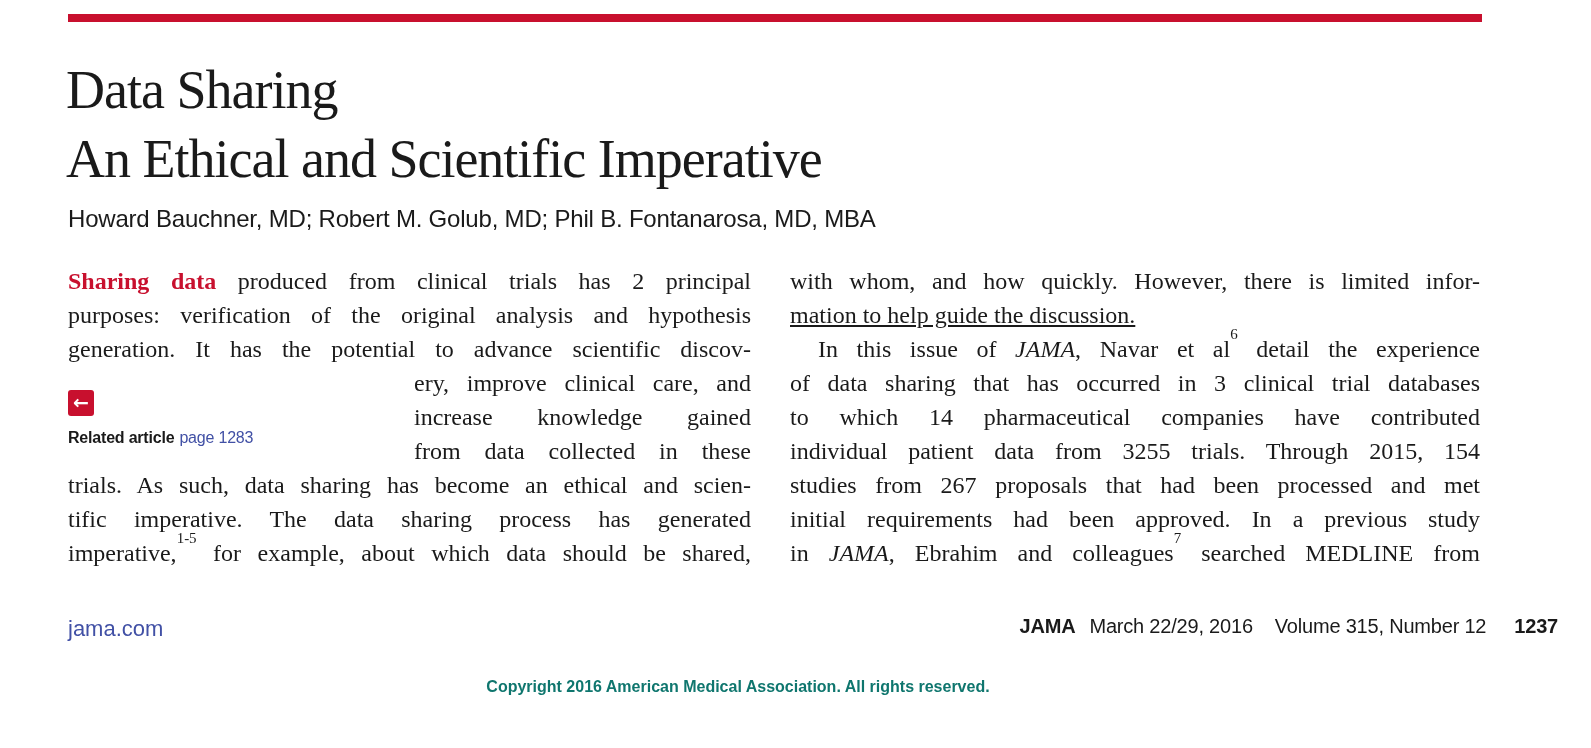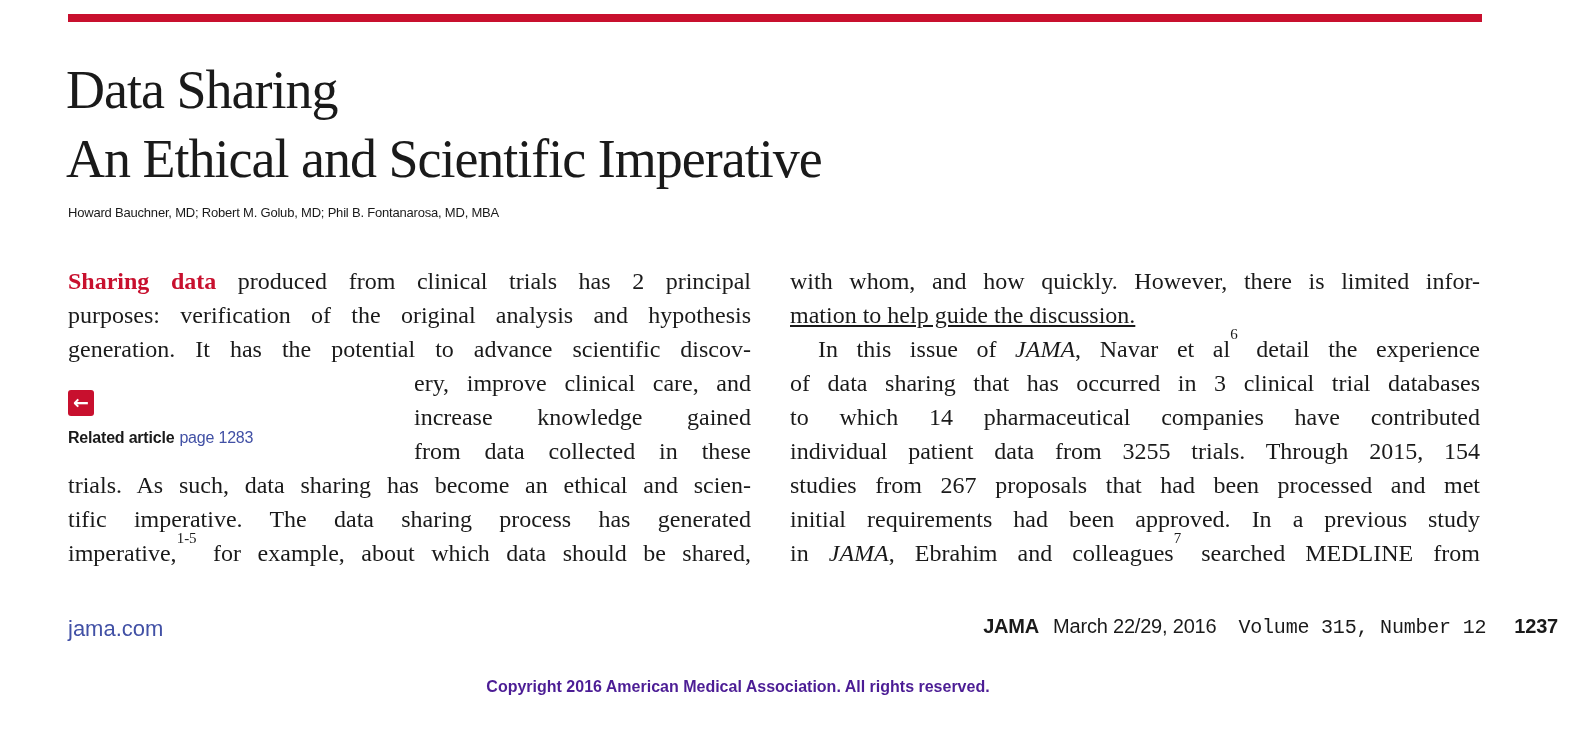--- a/index.html
+++ b/index.html
@@ -13,21 +13,21 @@
   .page{position:relative;width:1591px;height:716px;background:#fff;}
 
   
   .top-rule{position:absolute;left:68px;top:14px;width:1414px;height:8px;background:var(--red);}
 
   
   .title{position:absolute;left:66px;top:56px;font-size:54px;line-height:69px;
          font-weight:400;color:var(--ink);letter-spacing:-1px;}
   .authors{position:absolute;left:68px;top:205px;
            font-family:"Liberation Sans","DejaVu Sans",sans-serif;
-           font-size:13px;color:var(--ink);letter-spacing:-0.2px;}
+           font-size:24px;color:var(--ink);letter-spacing:-0.2px;}
 
   
   .col{position:absolute;top:264px;font-size:24px;line-height:34px;color:var(--ink);}
   .col-left{left:68px;width:683px;}
   .col-right{left:790px;width:690px;}
   .bline{text-align:justify;text-align-last:justify;}
   .bline.flush{text-align-last:left;text-decoration:underline;}
   .bline.wrap{margin-left:346px;}
   .bline.pindent{text-indent:28px;}
   .lead{color:var(--red);font-weight:700;}
@@ -47,26 +47,26 @@
 
   
   .site-link{position:absolute;left:68px;top:616px;
              font-family:"Liberation Sans","DejaVu Sans",sans-serif;
              font-size:22px;color:var(--link);cursor:pointer;text-decoration:none;}
   .footer-right{position:absolute;top:615px;right:33px;display:flex;align-items:baseline;
                 font-family:"Liberation Sans","DejaVu Sans",sans-serif;
                 font-size:20px;color:var(--ink);letter-spacing:-0.2px;}
   .fr-journal{font-weight:700;margin-right:14px;}
   .fr-date{margin-right:22px;}
-  .fr-vol{margin-right:28px;font-family:Liberation Mono, monospace;}
+  .fr-vol{margin-right:28px;}
   .fr-page{font-weight:700;text-align:center;}
 
   .copyright{position:absolute;left:0;top:678px;width:1476px;text-align:center;
              font-family:"Liberation Sans","DejaVu Sans",sans-serif;
-             font-size:16px;font-weight:700;color:#4c1d95;}
+             font-size:16px;font-weight:700;color:#0f766e;}
 </style>
 </head>
 <body>
 
 <div class="page">
 
   <div class="top-rule"></div>
 
   <div class="title">
     <div>Data Sharing</div>

